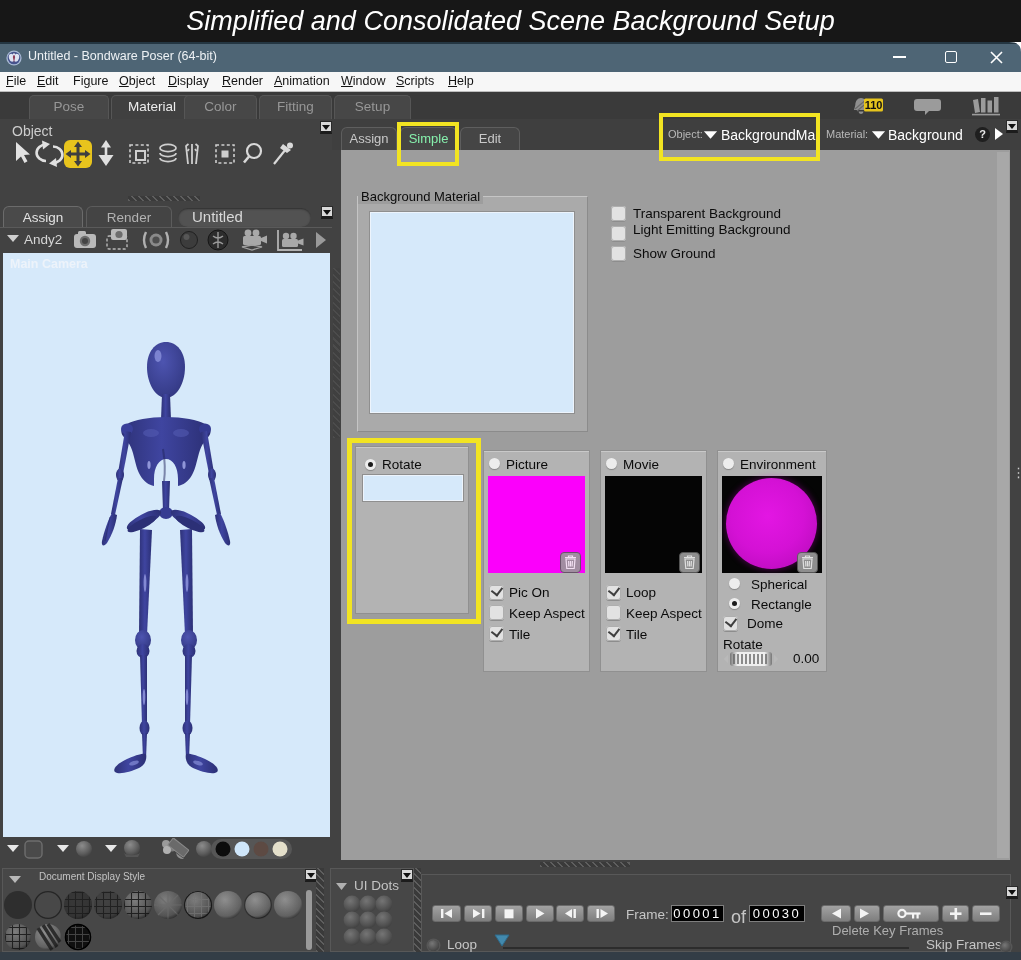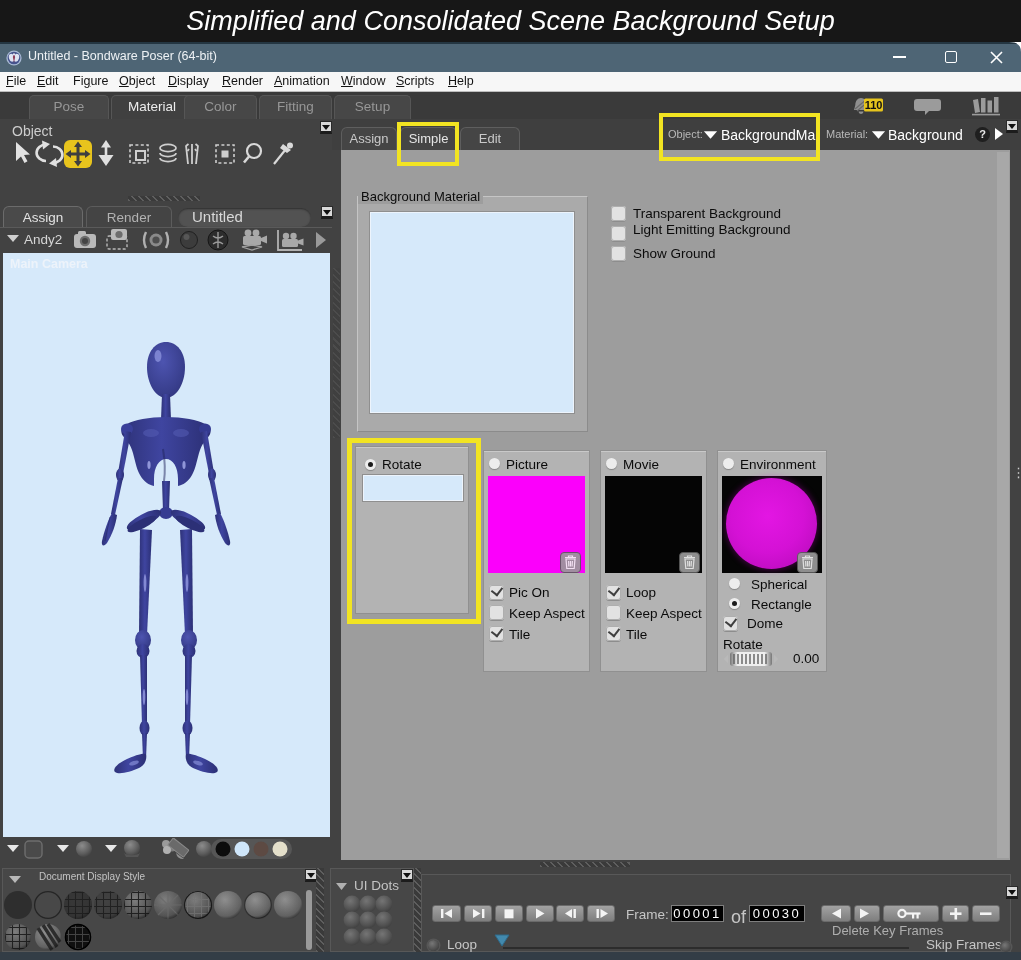--- a/index.html
+++ b/index.html
@@ -498,21 +498,21 @@
   <path d="M65 4 h21 a3 3 0 0 1 3 3 v6 a3 3 0 0 1 -3 3 h-9 l-4 4 v-4 h-8 a3 3 0 0 1 -3 -3 v-6 a3 3 0 0 1 3 -3 Z" fill="#9b9b9b"></path>
   <g fill="#9b9b9b">
     <path d="M121 5 L126 4 L128 17 L123 18 Z"></path>
     <rect x="129" y="3" width="4.5" height="14.5"></rect>
     <rect x="135.5" y="5.5" width="4.5" height="12"></rect>
     <rect x="142" y="2" width="4.5" height="15.5"></rect>
   </g>
   <rect x="120" y="18.8" width="28" height="1.6" fill="#9b9b9b"></rect>
 </svg>
 <div class="rtab" style="left:341px;width:56px">Assign</div>
-<div class="rtab" style="left:400px;width:57px;color:#e5e5e5">Simple</div>
+<div class="rtab" style="left:400px;width:57px;color:#86efac">Simple</div>
 <div class="rtab" style="left:460px;width:60px">Edit</div>
 <div class="glbl" style="left:668px;top:128px;font-size:11px">Object:</div>
 <svg class="abs" style="left:703px;top:130px" width="15" height="10" viewBox="0 0 16 10">
     <path d="M1 1 H15 L8 9 Z" fill="#fff"></path>
   </svg>
 <div class="wlbl" style="left:721px;top:127px">BackgroundMa</div>
 <div class="glbl" style="left:826px;top:128px;font-size:11px">Material:</div>
 <svg class="abs" style="left:871px;top:130px" width="15" height="10" viewBox="0 0 16 10">
     <path d="M1 1 H15 L8 9 Z" fill="#fff"></path>
   </svg>

